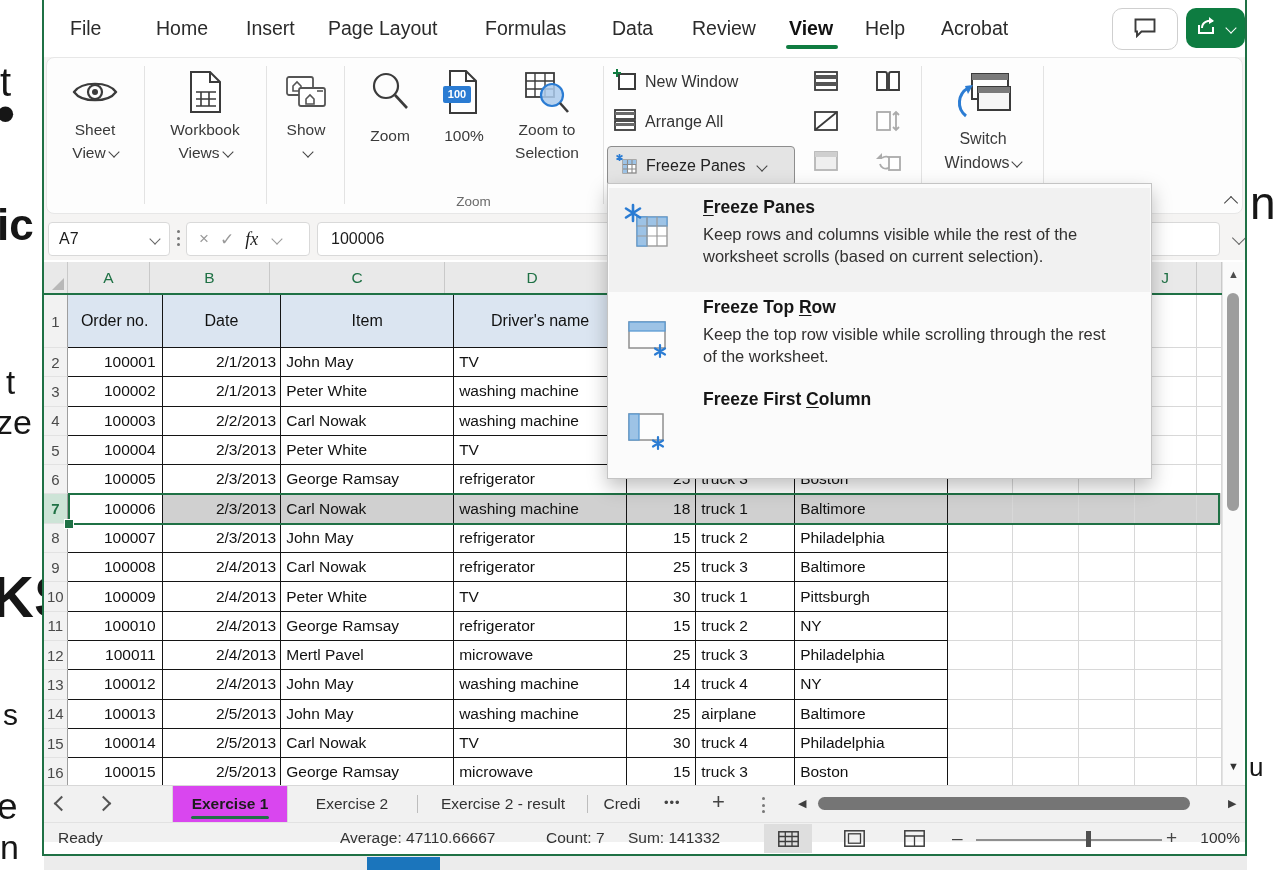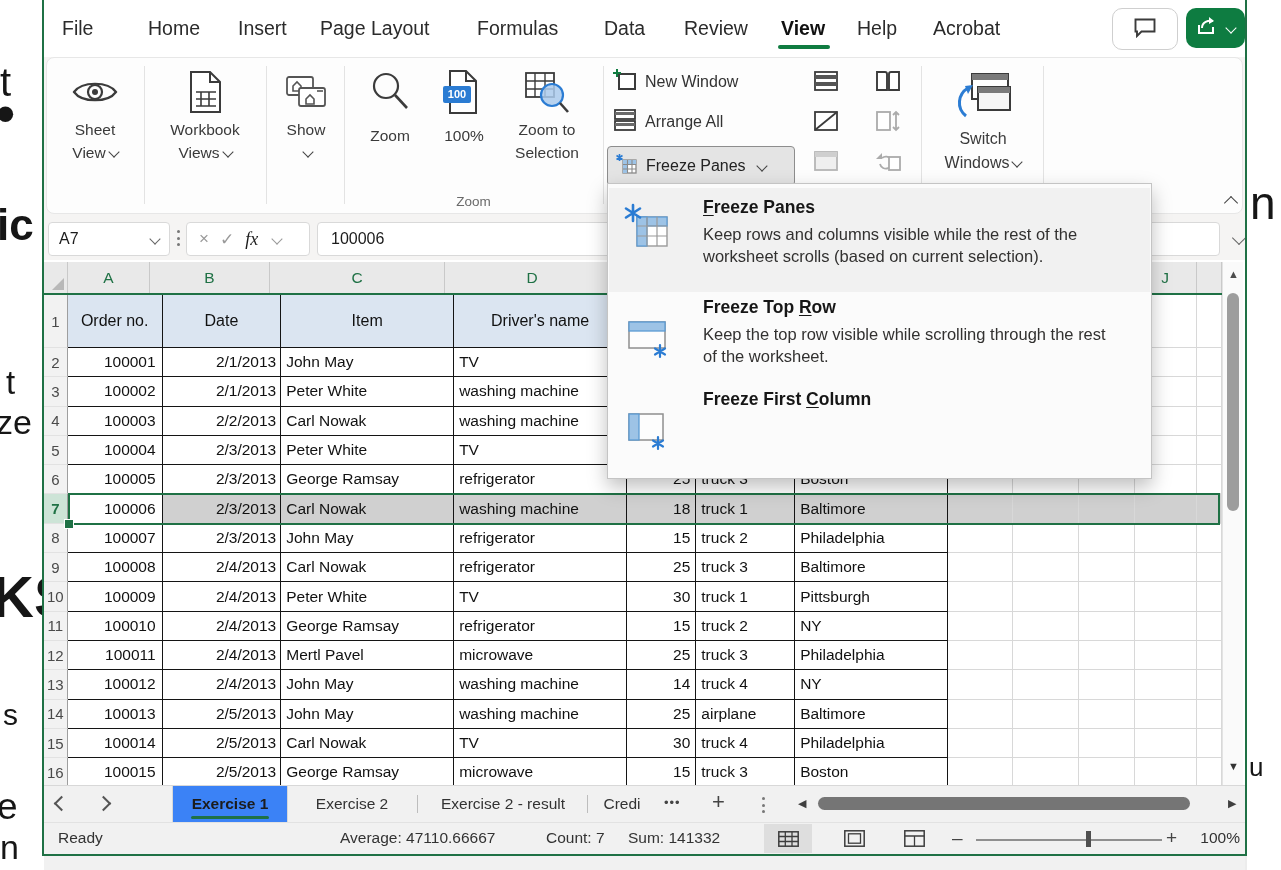--- a/index.html
+++ b/index.html
@@ -12,21 +12,21 @@
   .frag.fb{font-weight:bold;}
 
   
   .win-bg{position:absolute;left:44px;top:0;width:1201px;height:856px;background:#fff;z-index:1;}
   .win-strip{position:absolute;left:44px;top:57px;width:1201px;height:203px;background:#f5f4f3;z-index:2;}
   .border-green{position:absolute;background:#1f7145;z-index:30;}
   .bottom-strip{position:absolute;left:44px;top:856px;width:1203px;height:14px;background:#ececec;z-index:1;}
   .blue-bar{position:absolute;left:367px;top:857px;width:73px;height:13px;background:#1b75bc;z-index:2;}
 
   
-  #ribbon-tabs{position:absolute;left:8px;top:0;width:1250px;height:57px;z-index:3;}
+  #ribbon-tabs{position:absolute;left:16px;top:0;width:1250px;height:57px;z-index:3;}
   .rtab{position:absolute;top:17px;font-size:19.5px;color:#2b2b2b;cursor:default;}
   .rtab.active{font-weight:bold;color:#111;}
   .rtab.active::after{content:"";position:absolute;left:-3px;right:-5px;bottom:-9px;height:4px;background:#107c41;border-radius:2px;}
   #ribbon-tabs .rtab:nth-child(1){left:54px}#ribbon-tabs .rtab:nth-child(2){left:140px}
   #ribbon-tabs .rtab:nth-child(3){left:230px}#ribbon-tabs .rtab:nth-child(4){left:312px}
   #ribbon-tabs .rtab:nth-child(5){left:469px}#ribbon-tabs .rtab:nth-child(6){left:596px}
   #ribbon-tabs .rtab:nth-child(7){left:676px}#ribbon-tabs .rtab:nth-child(8){left:773px}
   #ribbon-tabs .rtab:nth-child(9){left:849px}#ribbon-tabs .rtab:nth-child(10){left:925px}
 
   .comment-btn{position:absolute;left:1112px;top:8px;width:64px;height:40px;background:#fff;border:1px solid #cfcfcf;
@@ -114,28 +114,28 @@
   .mi-title u{text-underline-offset:2px;}
   .mi-desc{position:absolute;left:94px;width:410px;font-size:16.5px;color:#323130;line-height:1.32;}
 
   
   .sheetbar{position:absolute;left:44px;top:785px;width:1201px;height:37px;background:#f1f1f1;border-top:1px solid #d8d8d8;
     box-sizing:border-box;z-index:3;font-size:15.5px;color:#333;}
   .sb-chev{position:absolute;top:12px;width:9px;height:9px;border-left:2px solid #555;border-bottom:2px solid #555;}
   .sb-chev.l{transform:rotate(45deg);}
   .sb-chev.r{transform:rotate(-135deg);}
   .stab{position:absolute;top:0;height:36px;display:flex;align-items:center;justify-content:center;}
-  .stab.active{background:#3b82f6;border-left:1px solid #d8d8d8;border-right:1px solid #d8d8d8;font-weight:bold;color:#1c1c1c;}
+  .stab.active{background:#d946ef;border-left:1px solid #d8d8d8;border-right:1px solid #d8d8d8;font-weight:bold;color:#1c1c1c;}
   .stab.active::after{content:"";position:absolute;left:18px;right:18px;bottom:3px;height:3px;background:#1f7145;border-radius:2px;}
   .stab-sep{position:absolute;top:9px;width:1px;height:18px;background:#bdbdbd;}
   .hthumb{position:absolute;left:774px;top:11px;width:372px;height:13px;background:#757575;border-radius:7px;}
   .tri{font-size:11px;color:#3f3f3f;position:absolute;top:11px;}
 
   
-  .statusbar{position:absolute;left:44px;top:822px;width:1201px;height:48px;background:#f1f1f1;border-top:1px solid #e2e2e2;
+  .statusbar{position:absolute;left:44px;top:822px;width:1201px;height:20px;background:#f1f1f1;border-top:1px solid #e2e2e2;
     box-sizing:border-box;z-index:3;font-size:15.5px;color:#333;}
   .statusbar span{position:absolute;top:6px;}
   .sico-btn{position:absolute;top:1px;height:29px;display:flex;align-items:center;justify-content:center;}
   .sico-btn.on{background:#dedede;}
   .ztrack{position:absolute;left:932px;top:16px;width:186px;height:2px;background:#8f8f8f;}
   .zthumb{position:absolute;left:1042px;top:8px;width:5px;height:16px;background:#4f4f4f;}
 </style>
 </head>
 <body>
 

